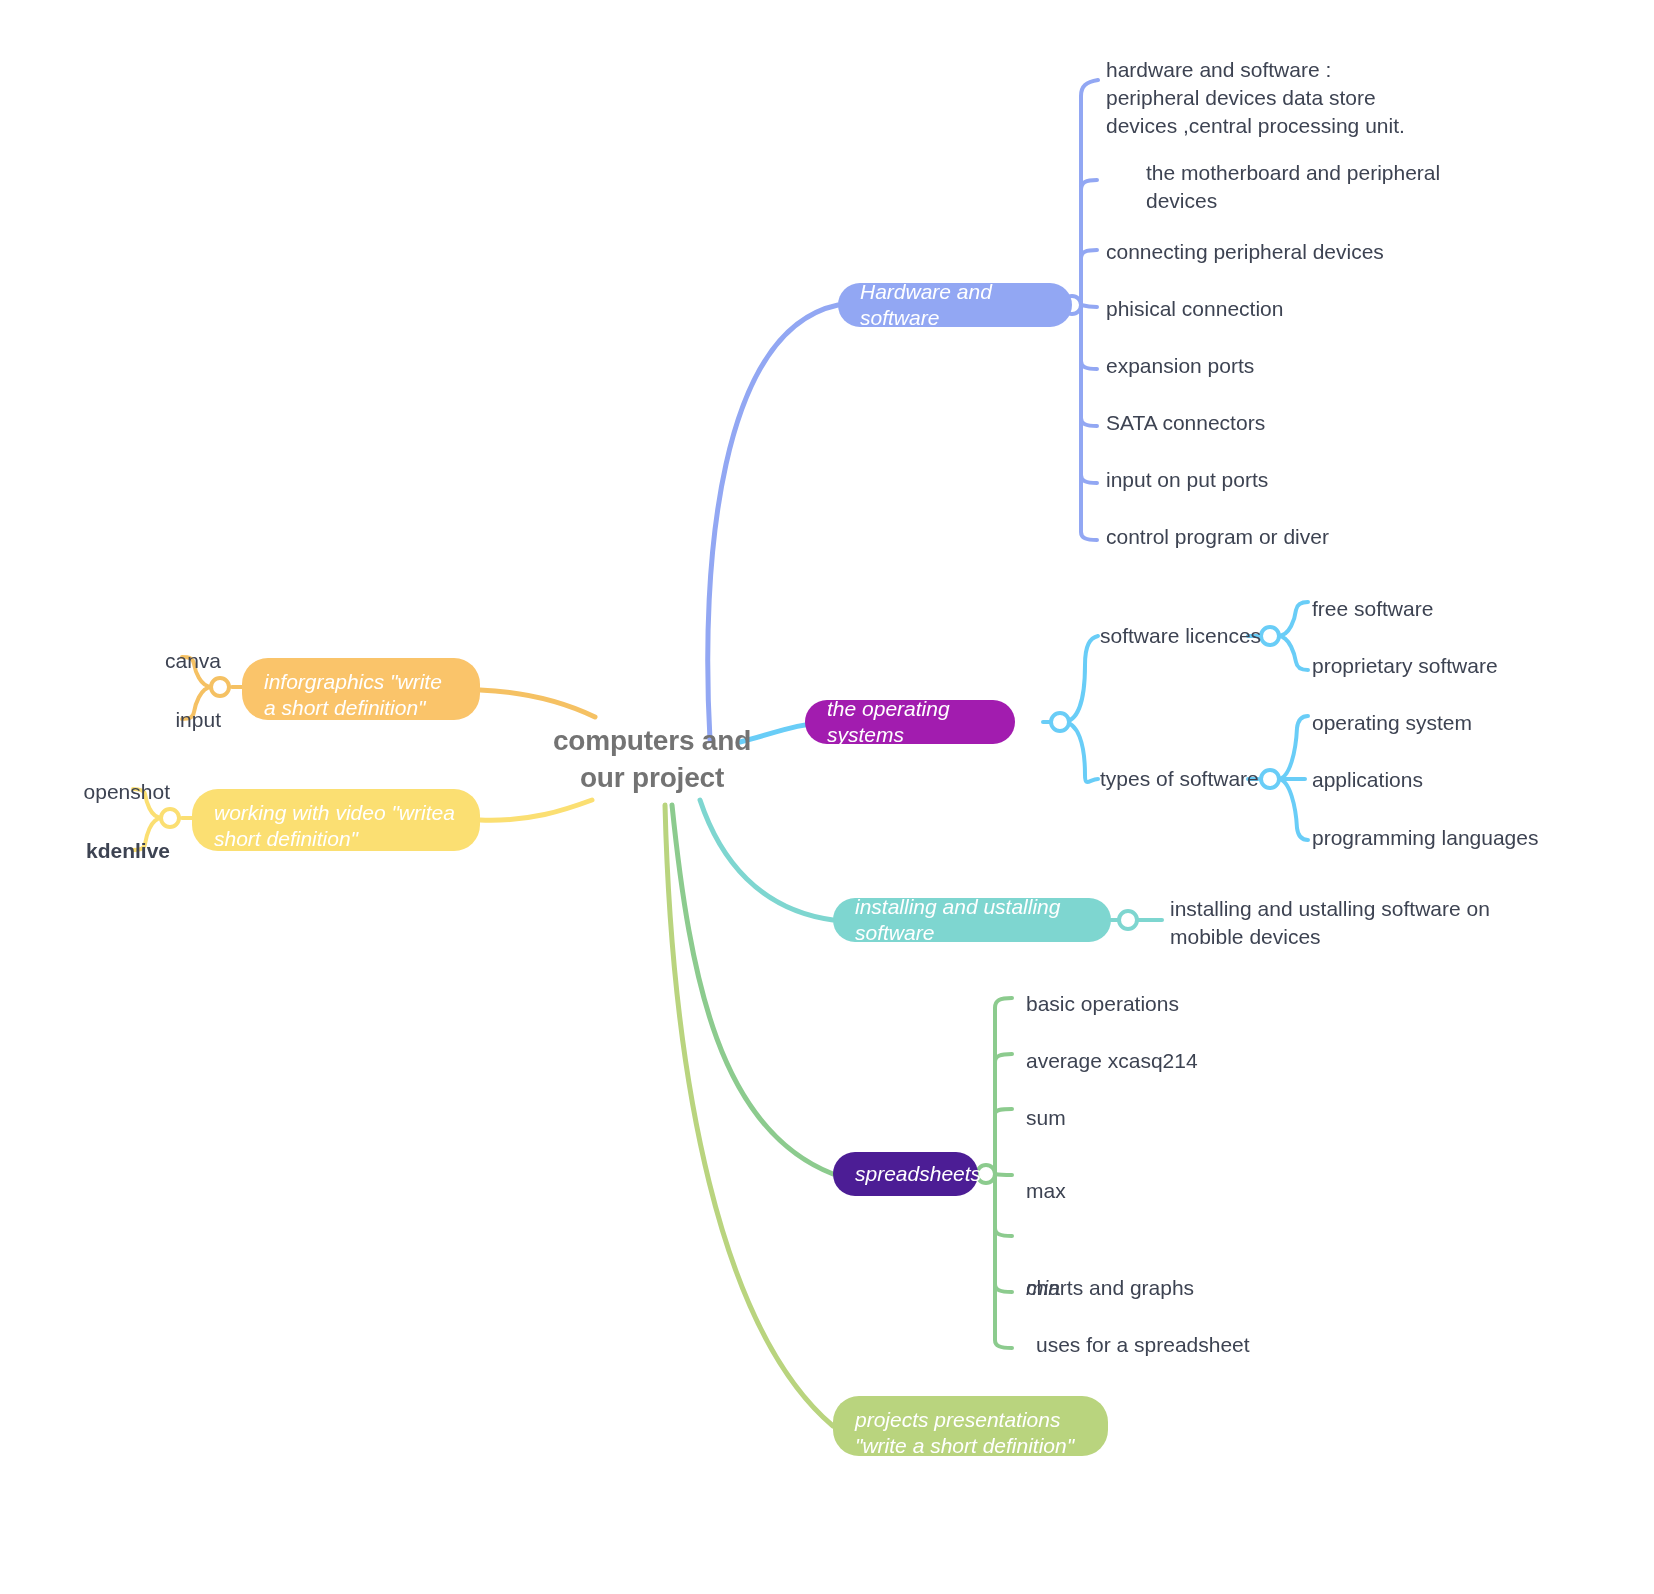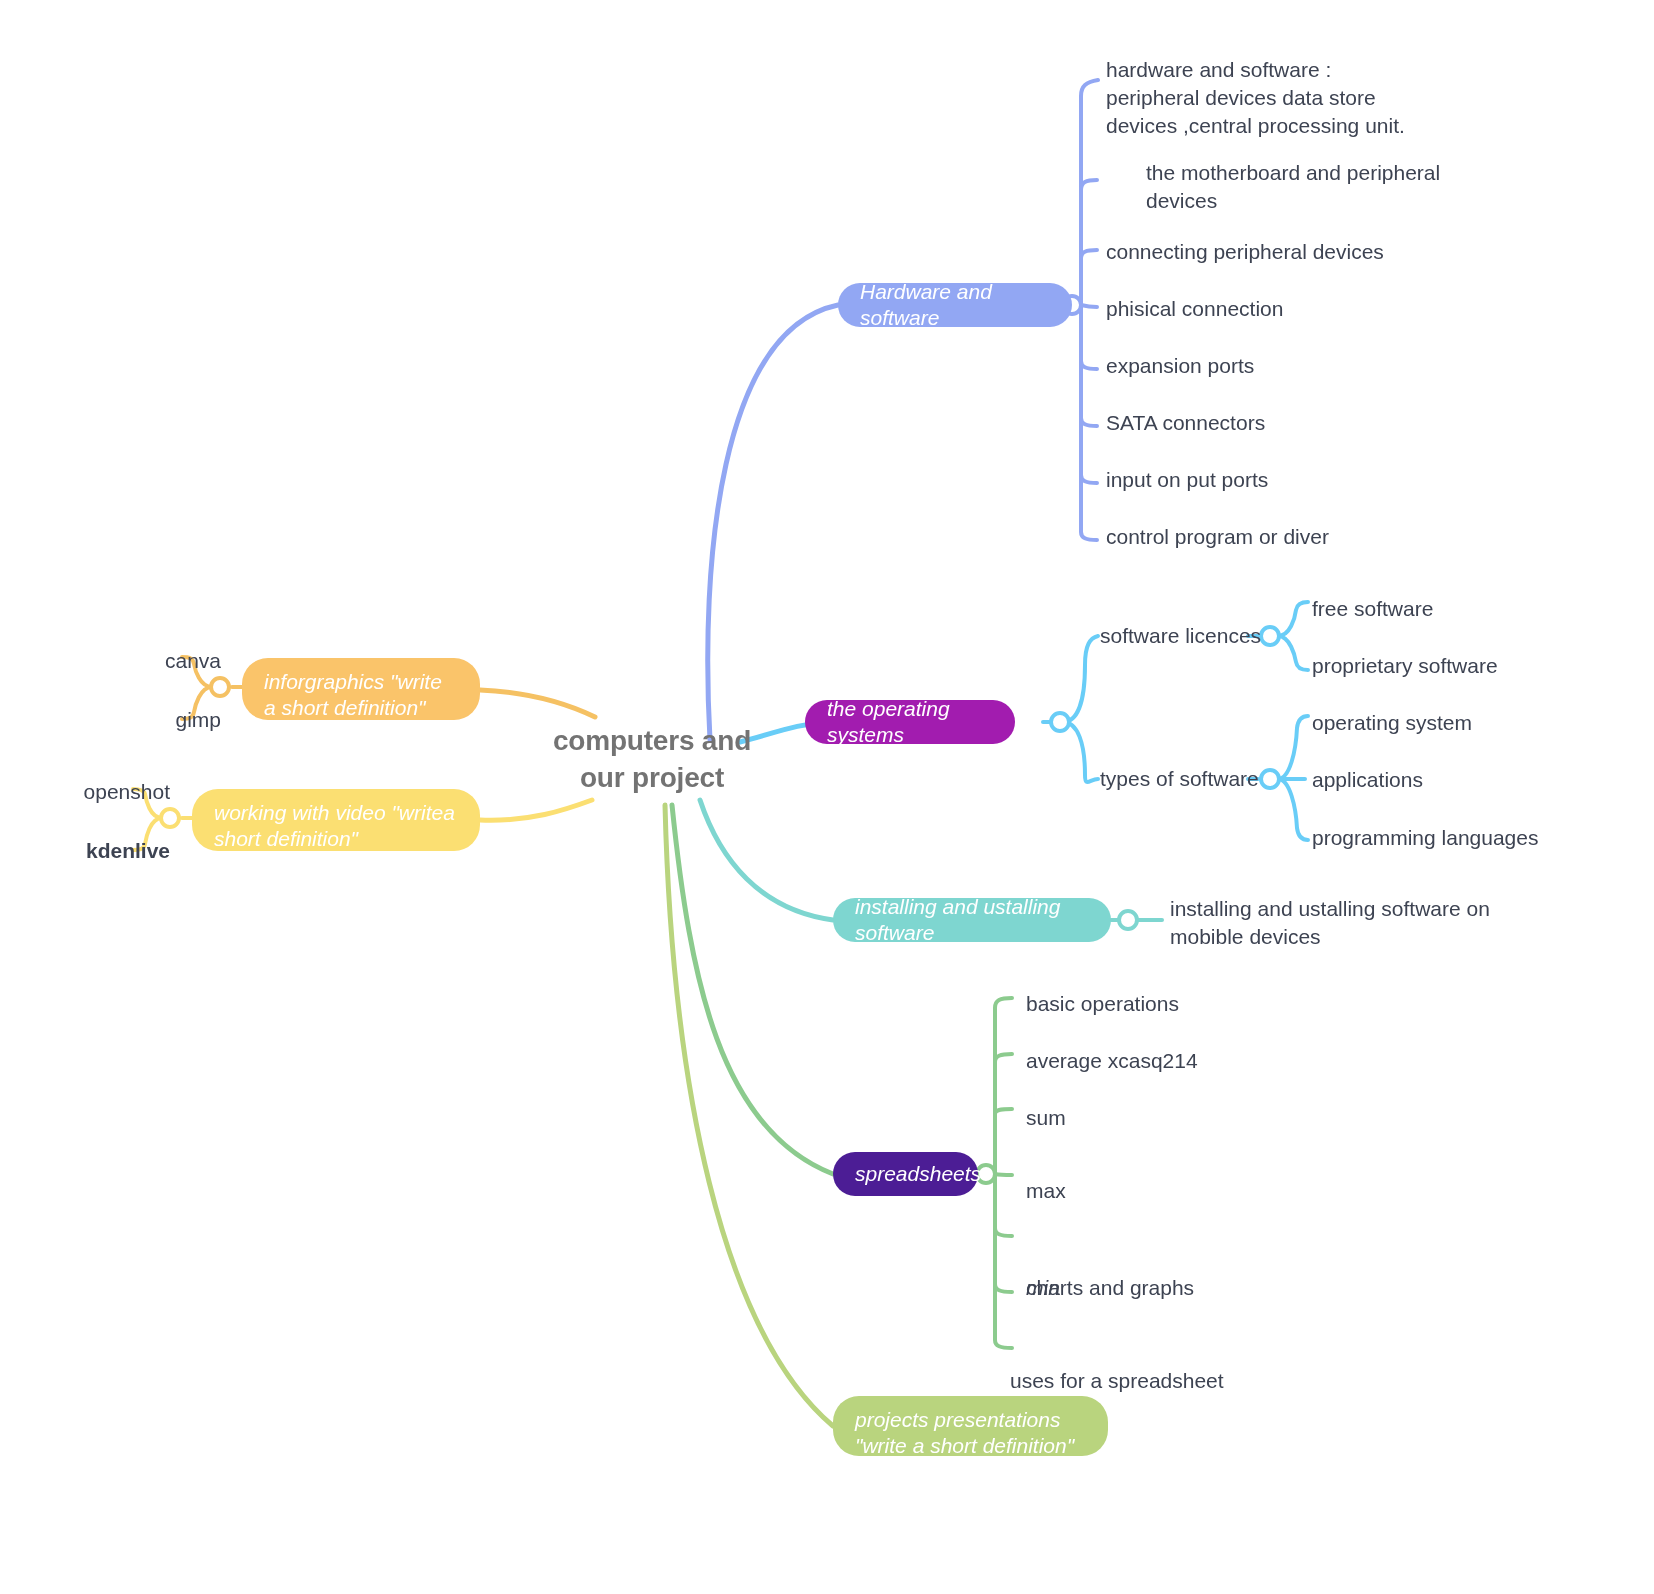--- a/index.html
+++ b/index.html
@@ -162,27 +162,27 @@
   <div class="node leaf" style="left:1170px; top:895px; width:330px;">installing and ustalling software on mobible devices</div>
 
   <div class="node pill" style="left:833px; top:1152px; width:145px; height:44px; background:#4c1d95;">spreadsheets</div>
 
   <div class="node leaf" style="left:1026px; top:990px; width:260px;">basic operations</div>
   <div class="node leaf" style="left:1026px; top:1047px; width:260px;">average xcasq214</div>
   <div class="node leaf" style="left:1026px; top:1104px; width:260px;">sum</div>
   <div class="node leaf" style="left:1026px; top:1161px; width:260px;margin-top:16px;">max</div>
   <div class="node leaf" style="left:1026px; top:1274px; width:260px;font-style:italic;">min</div>
   <div class="node leaf" style="left:1026px; top:1274px; width:260px;">charts and graphs</div>
-  <div class="node leaf" style="left:1010px; top:1331px; width:280px;margin-top:36px;">uses for a spreadsheet</div>
+  <div class="node leaf" style="left:1036px; top:1331px; width:280px;">uses for a spreadsheet</div>
 
   <div class="node pill two-line" style="left:833px; top:1396px; width:275px; height:60px; background:#b9d47e; padding-top:11px;">projects presentations  "write a short definition"</div>
 
   <div class="node pill two-line" style="left:242px; top:658px; width:238px; height:62px; background:#fac46a; padding-top:11px;">inforgraphics "write a short definition"</div>
 
   <div class="node leaf" style="left:131px; top:647px; width:90px; text-align:right;">canva</div>
-  <div class="node leaf" style="left:131px; top:706px; width:90px; text-align:right;">gimp</div>
+  <div class="node leaf" style="left:131px; top:706px; width:90px; text-align:right;">input</div>
 
   <div class="node pill two-line" style="left:192px; top:789px; width:288px; height:62px; background:#fbdf72; padding-top:11px;">working with video "writea short definition"</div>
 
   <div class="node leaf" style="left:40px; top:778px; width:130px; text-align:right;">openshot</div>
   <div class="node leaf" style="left:40px; top:837px; width:130px; text-align:right;font-weight:bold;">kdenlive</div>
 
 </div>
 
 </body></html>

